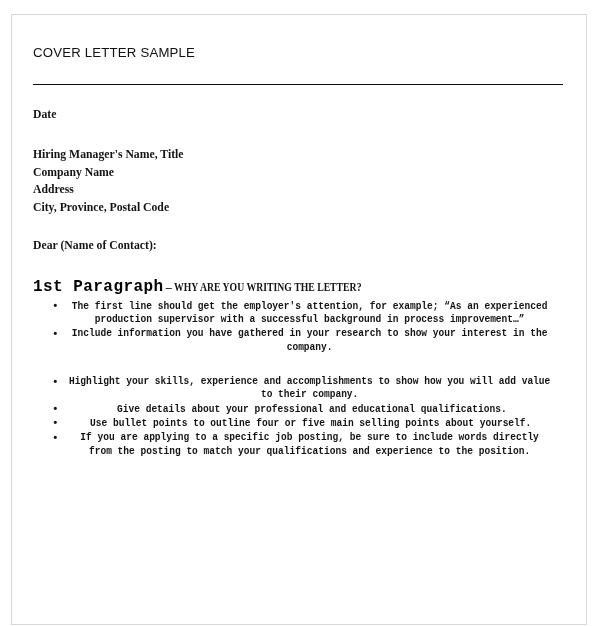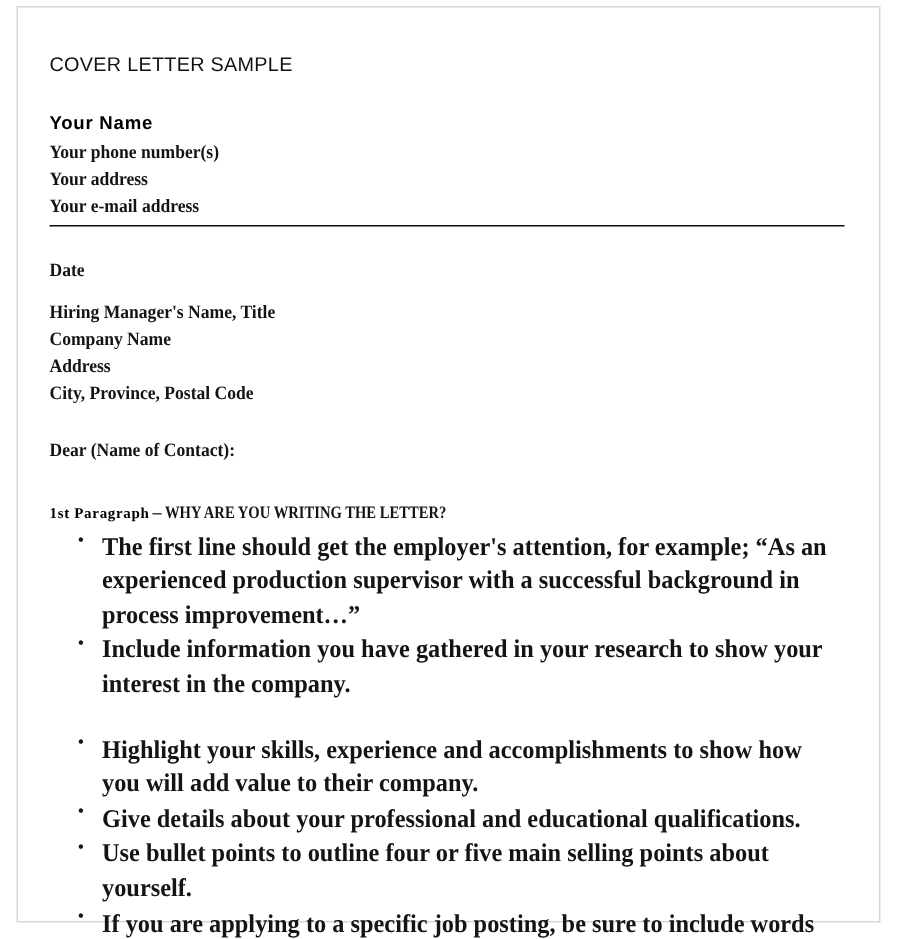--- a/index.html
+++ b/index.html
@@ -11,21 +11,21 @@
     width: 600px;
     height: 626px;
     font-family: "Liberation Serif", serif;
     color: #1a1a1a;
     overflow: hidden;
   }
 
   #page {
     position: absolute;
     left: 11px;
-    top: 4px;
+    top: 14px;
     width: 576px;
     height: 611px;
     border: 1px solid #d5d7d9;
     background: #ffffff;
     box-sizing: border-box;
   }
 
   #sheet {
     position: absolute;
     left: 21px;
@@ -76,21 +76,21 @@
     font-family: "Liberation Serif", serif;
     font-size: 12.6px;
     font-weight: 600;
     color: #141414;
     margin-top: 21px;
     line-height: 1.42;
     transform: scaleX(0.93);
     transform-origin: left center;
   }
   .recipient {
-    margin-top: 10px;
+    margin-top: 22px;
   }
   .recipient div {
     font-family: "Liberation Serif", serif;
     font-size: 12.6px;
     font-weight: 600;
     color: #141414;
     line-height: 1.42;
     transform: scaleX(0.93);
     transform-origin: left center;
   }
@@ -108,23 +108,23 @@
   
   .section {
     margin-top: 21px;
   }
   .section-heading {
     line-height: 1.3;
     margin-bottom: 2px;
     white-space: nowrap;
   }
   .sec-label {
-    font-family: Liberation Serif, serif;
+    font-family: Liberation Mono, monospace;
     font-weight: 700;
-    font-size: 10px;
+    font-size: 16px;
     letter-spacing: 0.45px;
     color: #000;
   }
   .sec-dash {
     font-family: "Liberation Serif", serif;
     font-size: 12px;
     font-weight: 600;
     color: #141414;
     padding: 0 2px;
   }
@@ -139,26 +139,27 @@
   }
 
   ul.bullets {
     list-style: none;
     margin: 0;
     padding: 0;
   }
   ul.bullets li {
     position: relative;
     padding-left: 35px;
-    font-family: Liberation Serif, serif;
-    font-size: 17px;
+    font-family: Liberation Mono, monospace;
+    font-size: 10px;
     font-weight: 600;
     color: #141414;
     line-height: 1.33;
     margin-bottom: 1px;
+    text-align: center;
   }
   ul.bullets li::before {
     content: "\2022";
     position: absolute;
     left: 19px;
     top: -0.5px;
     font-size: 11px;
     color: #141414;
   }
   ul.bullets li .txt {
@@ -168,26 +169,20 @@
   }
 </style>
 </head>
 <body>
 
 <div id="page">
   <div id="sheet">
 
     <div class="doc-title">COVER LETTER SAMPLE</div>
 
-    <div>
-      <div class="sender-name">Your Name</div>
-      <div class="sender-line">Your phone number(s)</div>
-      <div class="sender-line">Your address</div>
-      <div class="sender-line">Your e-mail address</div>
-    </div>
 
     <div class="rule"></div>
 
     <div class="date-line">Date</div>
 
     <div class="recipient">
       <div>Hiring Manager's Name, Title</div>
       <div>Company Name</div>
       <div>Address</div>
       <div>City, Province, Postal Code</div>

